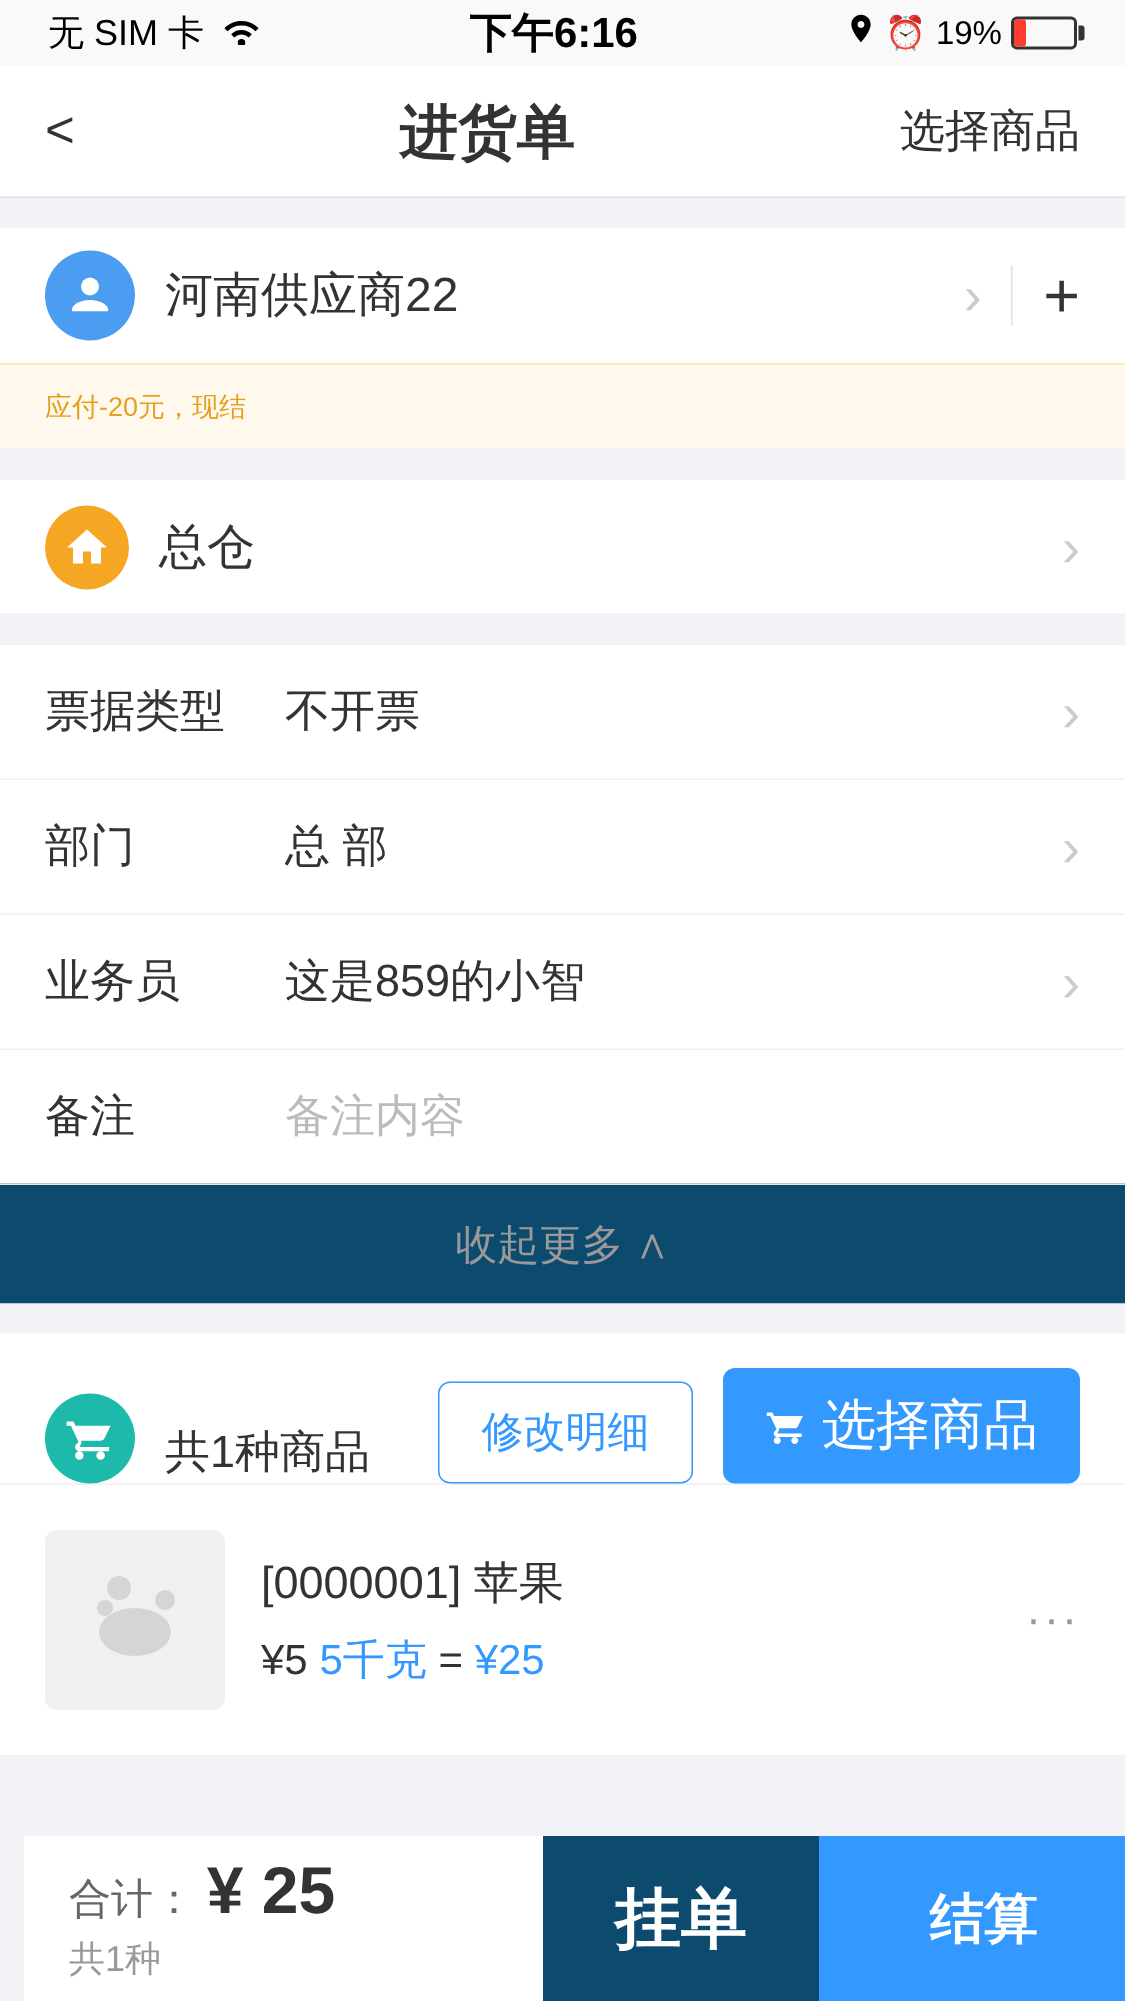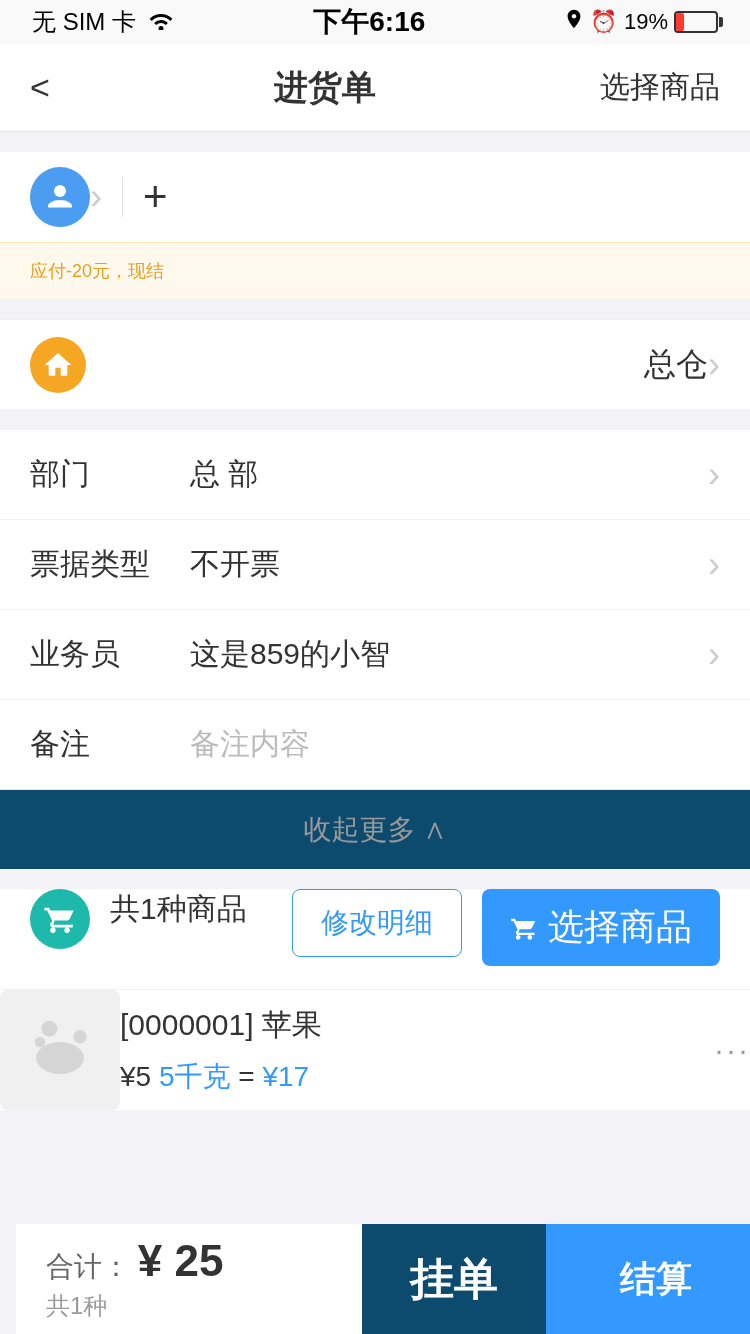--- a/index.html
+++ b/index.html
@@ -39,21 +39,21 @@
       width: 750px;
       height: 88px;
       background: #fff;
       display: flex;
       align-items: center;
       justify-content: space-between;
       padding: 0 30px;
       border-bottom: 1px solid #e0e0e0;
     }
     .nav-back { font-size: 34px; color: #333; cursor: pointer; }
-    .nav-title { font-size: 34px; font-weight: 600; color: #333; }
+    .nav-title { font-size: 39px; font-weight: 600; color: #333; }
     .nav-action { font-size: 30px; color: #333; cursor: pointer; }
 
     
     .section-gap { height: 20px; background: #f2f2f7; }
 
     
     .card-section {
       background: #fff;
       margin-bottom: 0;
     }
@@ -86,21 +86,20 @@
     }
 
     
     .warehouse-row {
       display: flex;
       align-items: center;
       padding: 0 30px;
       height: 90px;
       background: #fff;
       border-top: 1px solid #f0f0f0;
-      text-align: right;
     }
     .warehouse-icon {
       width: 56px; height: 56px; border-radius: 50%; background: #f5a623;
       display: flex; align-items: center; justify-content: center;
       color: #fff; font-size: 28px; flex-shrink: 0;
     }
     .warehouse-name { flex: 1; font-size: 32px; color: #333; margin-left: 20px; }
     .warehouse-arrow { font-size: 28px; color: #ccc; }
 
     
@@ -127,21 +126,21 @@
       justify-content: center;
       font-size: 28px;
       color: #999;
       border-top: 1px solid #e8e8e8;
       cursor: pointer;
     }
 
     
     .product-header {
       display: flex;
-      align-items: flex-start;
+      align-items: flex-end;
       padding: 0 30px;
       height: 100px;
       background: #fff;
       gap: 20px;
     }
     .product-icon {
       width: 60px; height: 60px; border-radius: 50%; background: #1db9aa;
       display: flex; align-items: center; justify-content: center;
       color: #fff; font-size: 26px; flex-shrink: 0;
     }
@@ -167,20 +166,22 @@
       align-items: center;
       gap: 10px;
     }
 
     
     .product-item {
       background: #fff;
       border-top: 1px solid #f0f0f0;
       display: flex;
       align-items: center;
+      padding: 30px;
+      gap: 24px;
     }
     .product-thumb {
       width: 120px; height: 120px; background: #f0f0f0; border-radius: 8px;
       display: flex; align-items: center; justify-content: center;
       flex-shrink: 0; overflow: hidden;
     }
     .product-thumb-inner {
       width: 80px; height: 80px; opacity: 0.3;
     }
     .product-info { flex: 1; }
@@ -256,20 +257,21 @@
 <div class="section-gap"></div>
 
 <div class="card-section">
   <div class="supplier-row">
     <div class="supplier-avatar">
       <svg width="36" height="36" viewBox="0 0 24 24">
           <circle cx="12" cy="8" r="4" fill="#fff"></circle>
           <path d="M12 14c-5 0-8 2.5-8 4v1h16v-1c0-1.5-3-4-8-4z" fill="#fff"></path>
         </svg>
     </div>
+    <span class="supplier-name">河南供应商22</span>
     <span class="supplier-arrow chevron-right"></span>
     <div class="supplier-divider"></div>
     <span class="supplier-add">+</span>
   </div>
   <div class="info-banner">应付-20元，现结</div>
 </div>
 
 <div class="section-gap"></div>
 
 <div class="card-section">
@@ -281,27 +283,27 @@
     </div>
     <span class="warehouse-name">总仓</span>
     <span class="warehouse-arrow chevron-right"></span>
   </div>
 </div>
 
 <div class="section-gap"></div>
 
 <div class="card-section">
   <div class="form-row">
+    <span class="form-label">票据类型</span>
+    <span class="form-value">不开票</span>
+    <span class="form-arrow chevron-right"></span>
+  </div>
+  <div class="form-row">
     <span class="form-label">部门</span>
     <span class="form-value">总 部</span>
-    <span class="form-arrow chevron-right"></span>
-  </div>
-  <div class="form-row">
-    <span class="form-label">票据类型</span>
-    <span class="form-value">不开票</span>
     <span class="form-arrow chevron-right"></span>
   </div>
   <div class="form-row">
     <span class="form-label">业务员</span>
     <span class="form-value">这是859的小智</span>
     <span class="form-arrow chevron-right"></span>
   </div>
   <div class="form-row">
     <span class="form-label">备注</span>
     <span class="form-value placeholder">备注内容</span>
@@ -340,21 +342,21 @@
   <div class="product-info">
     <div class="product-name">
       <span>[0000001]</span>
       <span>苹果</span>
     </div>
     <div class="product-price">
       <span>¥5</span>
       <span> </span>
       <span class="highlight">5千克</span>
       <span> = </span>
-      <span class="highlight">¥17</span>
+      <span class="highlight">¥25</span>
     </div>
   </div>
   <span class="product-more">···</span>
 </div>
 
 <div style="height: 130px;"></div>
 
 <div class="bottom-bar">
   <div class="total-section">
     <div>

